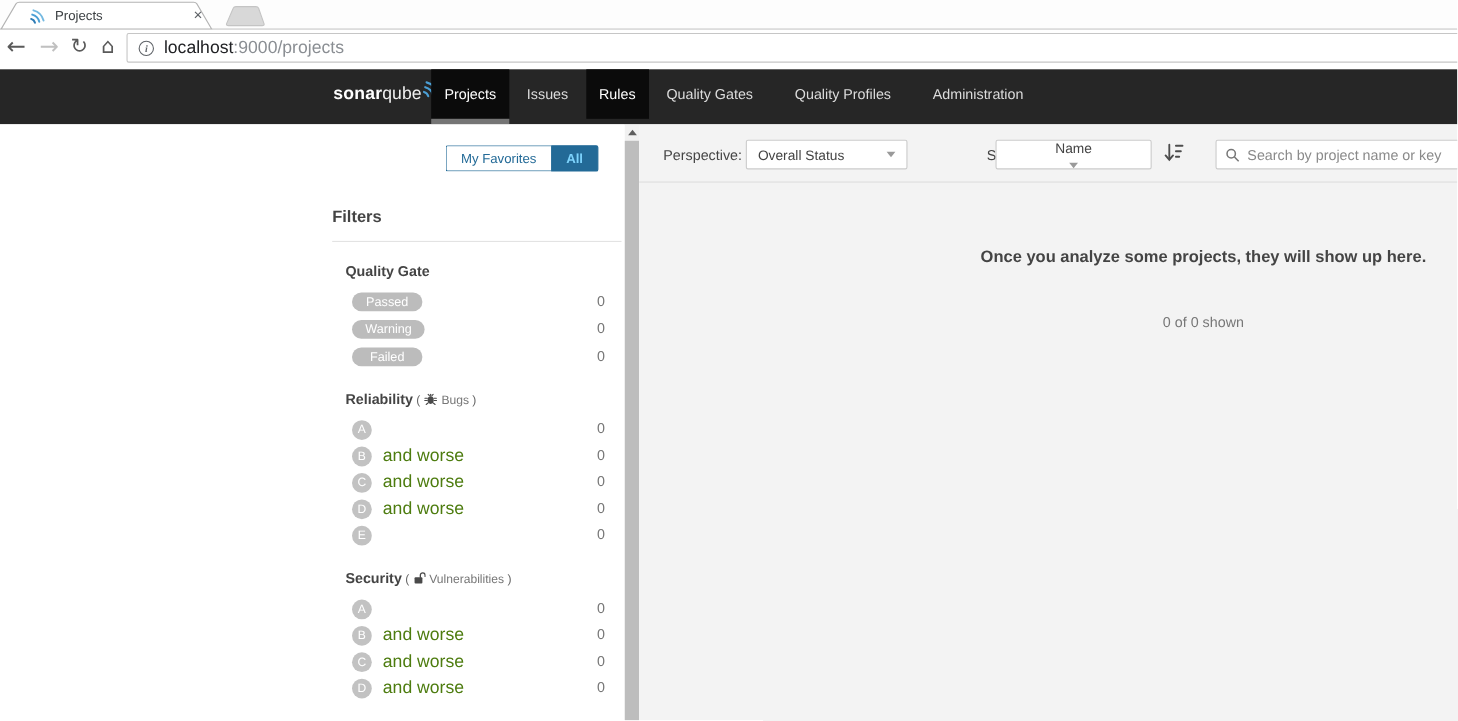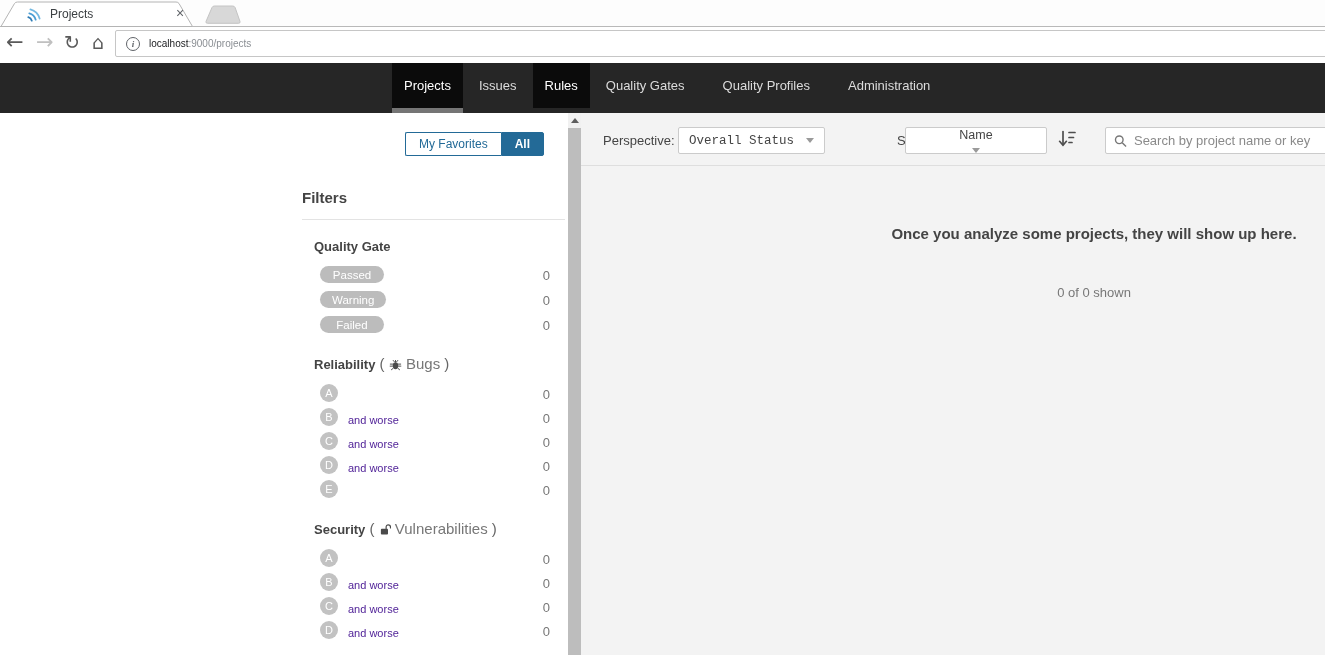--- a/index.html
+++ b/index.html
@@ -17,21 +17,21 @@
   .btool { position:absolute; font-family:"DejaVu Sans", sans-serif; color:#5a5a5a; }
   .btn-back    { left:6px;  top:3px; font-size:21px; }
   .btn-forward { left:36px; top:3px; font-size:21px; color:#c0c0c0; }
   .btn-reload  { left:64px; top:4px; font-size:19px; }
   .btn-home    { left:92px; top:4px; font-size:19px; }
   .urlbar { position:absolute; left:115px; top:3px; width:1260px; height:27px; background:#fff;
             border:1px solid #c6c6c6; border-radius:2px; display:flex; align-items:center; }
   .info-icon { flex:0 0 auto; width:14px; height:14px; margin-left:10px; border:1.4px solid #5f6368; border-radius:50%;
                color:#5f6368; font-size:9px; font-family:"Liberation Serif", serif; font-style:italic; font-weight:bold;
                display:flex; align-items:center; justify-content:center; }
-  .url-text { margin-left:9px; font-size:10px; color:#202124; white-space:nowrap; }
+  .url-text { margin-left:9px; font-size:16px; color:#202124; white-space:nowrap; }
   .url-path { color:#8a8e93; }
 
   
   .navbar { position:absolute; top:63px; left:0; width:100%; height:50px; background:#262626; }
   .nav-logo { position:absolute; left:303px; top:0; height:45px; display:flex; align-items:center; color:#fff; font-size:16px; }
   .logo-sonar { font-weight:bold; letter-spacing:.2px; }
   .logo-qube  { font-weight:300; color:#f0f0f0; }
   .logo-swoosh { margin-left:1px; margin-bottom:12px; }
   .nav-items { position:absolute; left:392px; top:0; height:50px; display:flex; }
   .nav-item { position:relative; height:45px; margin-right:4px; padding:0 12px; display:flex; align-items:center;
@@ -53,46 +53,46 @@
   .scroll-up { position:absolute; top:0; left:0; width:13px; height:15px; display:flex; align-items:center; justify-content:center; }
   .scroll-up-tri { width:0; height:0; border-left:4px solid transparent; border-right:4px solid transparent; border-bottom:5px solid #5e5e5e; }
   .scroll-thumb { position:absolute; top:15px; left:0; width:13px; height:527px; background:#bdbdbd; }
   .main { position:absolute; top:113px; left:581px; width:744px; height:542px; background:#f3f3f3; }
 
   
   .fav-toggle { position:absolute; left:365px; top:19px; height:16px; display:flex; font-size:12px;padding-left:40px; }
   .btn-favorites { height:24px; padding:0 13px; display:flex; align-items:center; background:#fff;
                    border:1px solid #236a97; border-right:0; border-radius:2px 0 0 2px; color:#236a97; cursor:pointer; }
   .btn-all { height:24px; padding:0 13px; display:flex; align-items:center; background:#236a97;
-             border:1px solid #236a97; border-radius:0 2px 2px 0; color:#ffffff; font-weight:bold; cursor:pointer; }
+             border:1px solid #236a97; border-radius:0 2px 2px 0; color:#7dd3fc; font-weight:bold; cursor:pointer; }
   .filters-title { position:absolute; left:302px; top:76px; font-size:15px; font-weight:600; color:#444; }
   .filters-divider { position:absolute; left:302px; top:106px; width:263px; height:1px; background:#e3e3e3; }
   .facets { position:absolute; left:314px; top:126px; width:236px; }
   .facet { margin-bottom:22px; }
   .facet-title { font-size:13px; font-weight:bold; color:#444; margin-bottom:12px; }
-  .facet-paren { font-weight:normal; color:#666; font-size:15px; }
+  .facet-paren { font-weight:normal; color:#666; font-size:11px; }
   .facet-paren .paren-text { color:#777; }
   .facet-paren svg { vertical-align:-2px; }
-  .facet-row { display:flex; align-items:flex-end; height:17px; margin-bottom:8px; padding-left:6px; cursor:pointer; }
+  .facet-row { display:flex; align-items:flex-start; height:17px; margin-bottom:8px; padding-left:6px; cursor:pointer; }
   .facet.ratings .facet-row { height:18px; margin-bottom:6px; }
   .pill { min-width:64px; height:17px; border-radius:9px; background:#bcbcbc; color:#fff; font-size:11.5px;
           display:flex; align-items:center; justify-content:center; padding:0 12px; }
   .rating { width:18px; height:18px; border-radius:50%; background:#c2c2c2; color:#fff; font-size:11px;
             display:flex; align-items:center; justify-content:center; }
-  .row-label { margin-left:10px; font-size:11px; color:#4c1d95; }
+  .row-label { margin-left:10px; font-size:16px; color:#4d7c0f; }
   .row-count { margin-left:auto; font-size:13px; color:#777; }
 
   
   .main-toolbar { position:absolute; top:0; left:0; width:100%; height:53px; border-bottom:1px solid #dedede; }
   .tool-label { position:absolute; top:20px; font-size:13px; color:#444; }
   .lbl-perspective { left:22px; }
   .lbl-sort { left:270px;margin-left:46px; }
   .dropdown { position:absolute; top:14px; height:27px; background:#fff; border:1px solid #cbcbcb; border-radius:2px;
               display:flex; align-items:center; justify-content:space-between; padding:0 10px; font-size:12.5px; color:#444; cursor:pointer; }
-  .dd-perspective { left:97px; width:147px;font-family:Liberation Mono, monospace; }
+  .dd-perspective { left:97px; width:147px; }
   .dd-sort { left:324px; width:142px;flex-direction:column; }
   .dd-caret { width:0; height:0; border-left:4px solid transparent; border-right:4px solid transparent; border-top:5px solid #9a9a9a; }
   .sort-order { position:absolute; left:476px; top:16px; cursor:pointer; }
   .main-search { position:absolute; left:524px; top:14px; width:290px; height:27px; background:#fff;
                  border:1px solid #cbcbcb; border-radius:2px; display:flex; align-items:center; padding:0 8px; }
   .main-search input { border:0; outline:0; width:100%; margin-left:7px; font-size:13px; color:#333;
                        font-family:"Liberation Sans", sans-serif; background:transparent; }
   .main-search input::placeholder { color:#8a8a8a; }
   .empty-message { position:absolute; left:0; top:112px; width:1026px; text-align:center;
                    font-size:15px; font-weight:bold; color:#444; }
@@ -125,20 +125,31 @@
     <span class="btool btn-forward">→</span>
     <span class="btool btn-reload">↻</span>
     <span class="btool btn-home">⌂</span>
     <div class="urlbar">
       <span class="info-icon">i</span>
       <span class="url-text"><span>localhost</span><span class="url-path">:9000/projects</span></span>
     </div>
   </div>
 
   <div class="navbar">
+    <div class="nav-logo">
+      <span class="logo-sonar">sonar</span>
+        <span class="logo-qube">qube</span>
+      <svg class="logo-swoosh" width="20" height="18" viewBox="0 0 18 16">
+        <g fill="none" stroke="#4b9fd5" stroke-width="1.7" stroke-linecap="round">
+          <path d="M4.8,14.7 A5,5 0 0 0 1.3,11.2"></path>
+          <path d="M8.7,13.7 A9,9 0 0 0 2.3,7.3"></path>
+          <path d="M12.6,12.6 A13,13 0 0 0 3.4,3.4"></path>
+        </g>
+      </svg>
+    </div>
     <div class="nav-items">
         <div class="nav-item active dark">Projects</div>
         <div class="nav-item">Issues</div>
         <div class="nav-item dark">Rules</div>
         <div class="nav-item wide">Quality Gates</div>
         <div class="nav-item wide">Quality Profiles</div>
         <div class="nav-item wide">Administration</div>
       </div>
     <div class="nav-help">?</div>
     <div class="nav-search">

